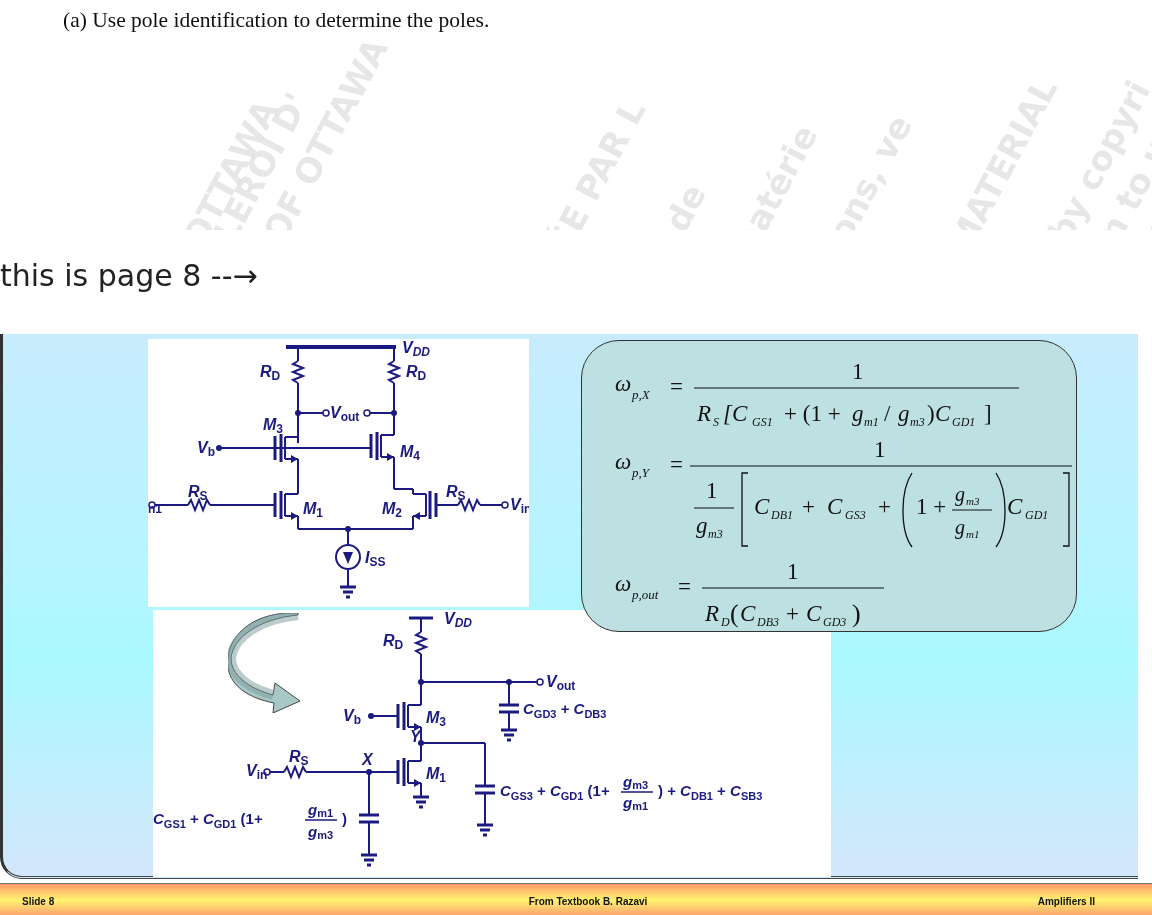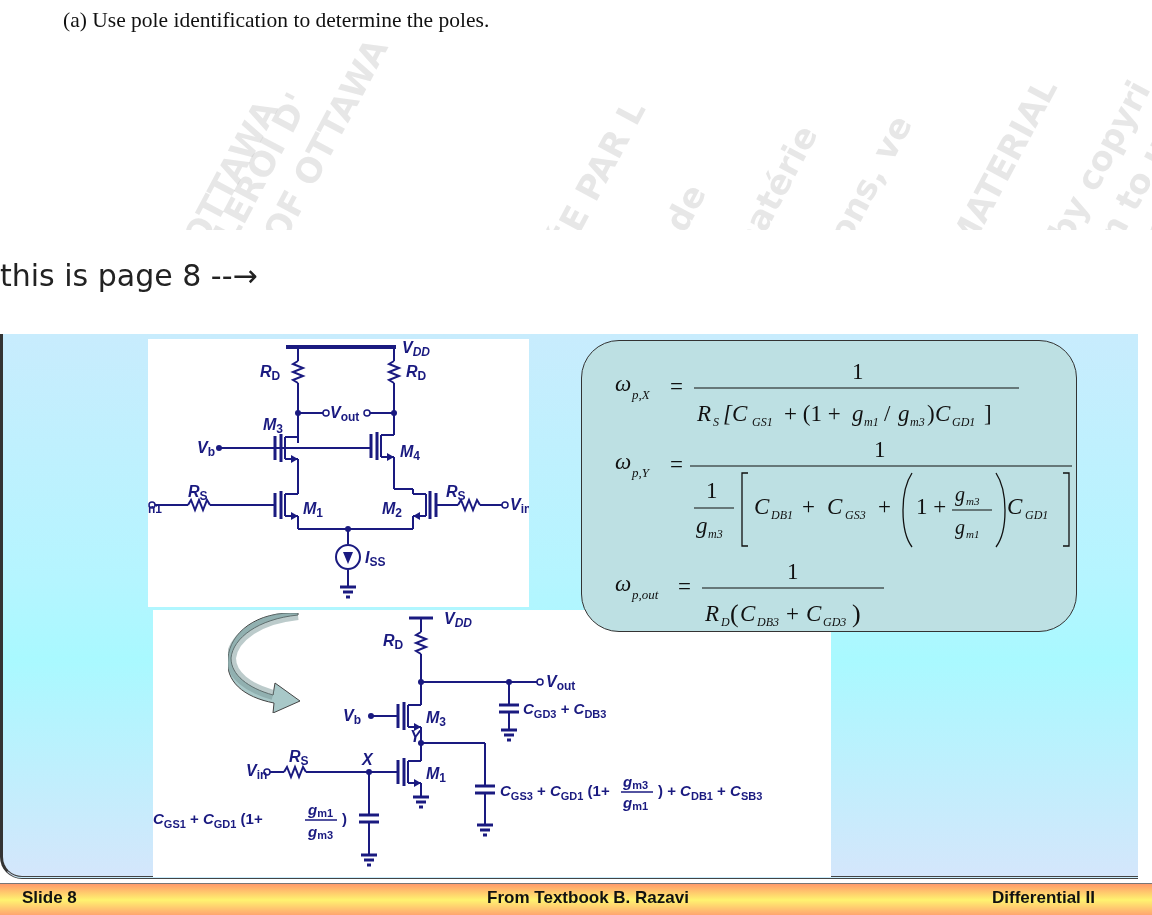--- a/index.html
+++ b/index.html
@@ -12,21 +12,21 @@
   .question sub { font-size:13px; vertical-align:-3px; line-height:0; }
 
   .watermark { position:absolute; left:0; top:0; width:1152px; height:230px; pointer-events:none; overflow:hidden; }
   .watermark span { position:absolute; font-family:"DejaVu Sans", sans-serif; font-weight:bold; color:rgba(170,170,170,0.28); font-size:34px; transform:rotate(-62deg); transform-origin:left top; white-space:nowrap; }
 
   .note { position:absolute; left:0; top:258px; font-family:"DejaVu Sans", sans-serif; font-size:30px; color:#222; }
 
   .slide { position:absolute; left:0; top:334px; width:1053px; height:581px; }
   .slide-panel { position:absolute; left:0; top:0; width:1138px; height:545px; background:linear-gradient(#c8ecfd 0%, #b5f5ff 45%, #a9f9ff 60%, #d4e6fb 100%); border-left:3px solid #333; border-bottom:3px double #444; border-bottom-left-radius:22px; box-sizing:border-box; }
   .slide-footer { position:absolute; left:0; top:549px; width:1152px; height:32px; background:linear-gradient(#ff9a6a 0%, #fff370 50%, #ffa070 100%); border-top:1px solid #777; }
-  .slide-footer span { position:absolute; top:4px; font-family:"Liberation Sans", sans-serif; font-weight:bold; font-size:17px; color:#111;text-align:center; }
+  .slide-footer span { position:absolute; top:12px; font-family:"Liberation Sans", sans-serif; font-weight:bold; font-size:10px; color:#111;text-align:center; }
   .f-left { left:22px; }
   .f-center { left:0; right:0; text-align:center;padding-left:24px; }
   .f-right { right:57px; }
 
   .circuit-top { position:absolute; left:148px; top:5px; width:381px; height:268px; background:#fff; }
   .circuit-bot { position:absolute; left:153px; top:276px; width:678px; height:267px; background:#fff; }
 
   svg text { font-family:"Liberation Sans", sans-serif; font-weight:bold; font-style:italic; fill:#1a1a80; }
   svg .up { font-style:normal; }
 
@@ -338,15 +338,15 @@
         <text x="224" y="280" class="it" font-size="23">C</text>
         <text x="241" y="285" class="it" font-size="12">GD3</text>
         <text x="270" y="281" class="rm" font-size="26">)</text>
       </g>
     </svg>
   </div>
 
   <div class="slide-footer">
     <span class="f-left">Slide 8</span>
     <span class="f-center">From Textbook B. Razavi</span>
-    <span class="f-right">Differential II</span>
+    <span class="f-right">Amplifiers II</span>
   </div>
 </div>
 
 </body></html>

